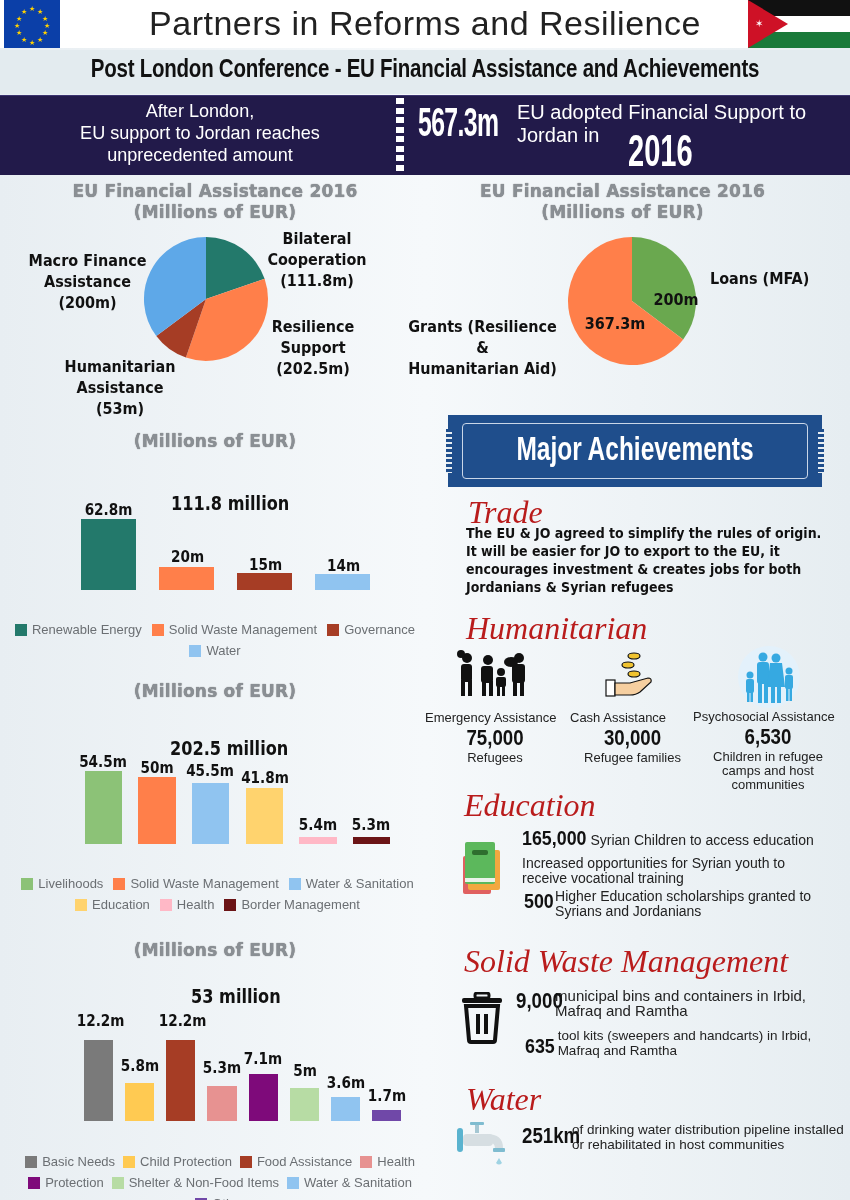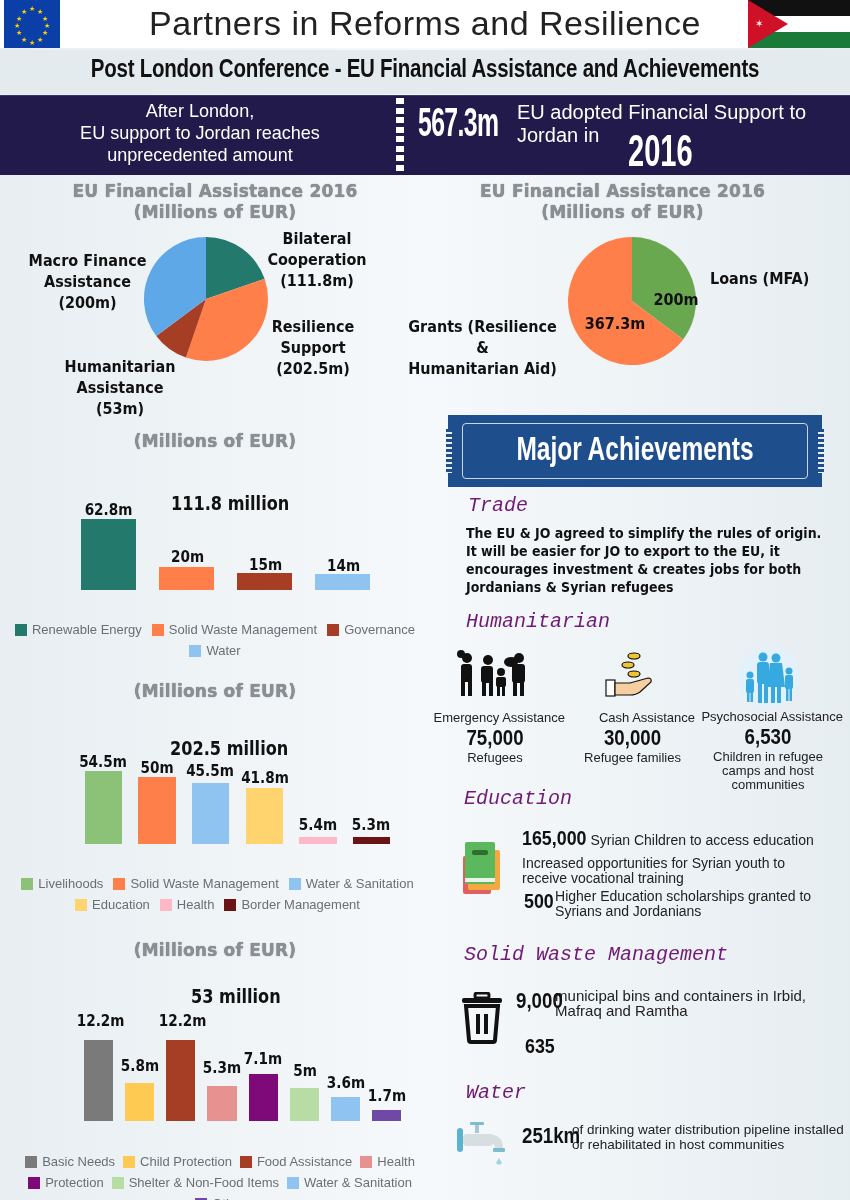--- a/index.html
+++ b/index.html
@@ -42,23 +42,23 @@
   .total { position:absolute; font-family:"DejaVu Sans", sans-serif; font-weight:bold; font-size:19px; transform:scaleX(0.85); transform-origin:left; }
   .legend { position:absolute; display:flex; flex-wrap:wrap; justify-content:center; font-size:13px; color:#6b6f73; row-gap:6px; column-gap:10px; }
   .legend .item { display:flex; align-items:center; }
   .legend .sw { display:inline-block; width:12px; height:12px; margin-right:5px; }
 
   
   .ribbon { left:448px; top:415px; width:374px; height:72px; background:#1f4e8c; }
   .ribbon-inner { position:absolute; left:14px; top:8px; right:14px; bottom:8px; border:1.5px solid #c9d6e8; border-radius:4px; }
   .ribbon-text { position:absolute; left:0; top:14px; width:374px; text-align:center; color:#fff; font-weight:bold; font-size:34px; transform:scaleX(0.72); }
   .ribbon .notch { position:absolute; top:14px; width:6px; height:44px; background: repeating-linear-gradient(180deg,#1f4e8c 0,#1f4e8c 3px,#e9eff3 3px,#e9eff3 5px); }
-  .section-head { font-family:Liberation Mono, monospace; font-style:italic; font-size:20px; color:#701a75; }
+  .section-head { font-family:Liberation Serif, serif; font-style:italic; font-size:32px; color:#b91c1c; }
   .trade-text { left:466px; top:524px; width:370px; font-family:"DejaVu Sans Condensed","DejaVu Sans",sans-serif; font-weight:bold; font-size:14px; line-height:18px; color:#111; }
-  .stat-label { font-size:13px; color:#222; text-align:right; }
+  .stat-label { font-size:13px; color:#222; text-align:left; }
   .stat-num { font-weight:bold; font-size:22px; text-align:center; transform:scaleX(0.85); }
   .stat-sub { font-size:13px; color:#222; text-align:center; line-height:14px; }
   .edu-num { font-weight:bold; font-size:21px; transform:scaleX(0.85); transform-origin:left; display:inline-block; }
   .edu-text { font-size:14px; color:#222; line-height:15px; }
 </style>
 </head>
 <body>
 
 <div class="abs header-top"></div>
 <div class="abs eu-flag">
@@ -395,20 +395,21 @@
   <path d="M6 14 L38 14 L35 48 Q35 50 33 50 L11 50 Q9 50 9 48 Z" fill="none" stroke="#111" stroke-width="4"></path>
   <rect x="16" y="22" width="4" height="20" fill="#111"></rect>
   <rect x="24" y="22" width="4" height="20" fill="#111"></rect>
 </svg>
 <div class="abs" style="left:516px;top:988px;width:330px;display:flex;align-items:flex-start">
   <span class="edu-num" style="width:70px;font-size:22px">9,000</span>
   <span class="edu-text" style="margin-left:-16px;font-size:15px">municipal bins and containers in Irbid, Mafraq and Ramtha</span>
 </div>
 <div class="abs" style="left:525px;top:1028px;width:320px;display:flex;align-items:flex-start">
   <span class="edu-num" style="width:48px;font-size:21px;margin-top:6px">635</span>
+  <span class="edu-text" style="margin-left:-4px;font-size:13.5px">tool kits (sweepers and handcarts) in Irbid, Mafraq and Ramtha</span>
 </div>
 
 <div class="abs section-head" style="left:466px;top:1081px">Water</div>
 <svg class="abs" style="left:455px;top:1120px" width="60" height="50" viewBox="0 0 60 50">
   <rect x="2" y="8" width="6" height="24" rx="3" fill="#5ab3cf"></rect>
   <rect x="8" y="14" width="30" height="12" rx="4" fill="#d6dee2"></rect>
   <rect x="20" y="3" width="4" height="10" fill="#a5c7d3"></rect>
   <rect x="15" y="2" width="14" height="3" rx="1" fill="#7fbcd0"></rect>
   <path d="M32 14 Q48 14 48 28 L40 28 Q40 22 32 22 Z" fill="#d6dee2"></path>
   <rect x="38" y="28" width="12" height="4" rx="1" fill="#7fbcd0"></rect>

